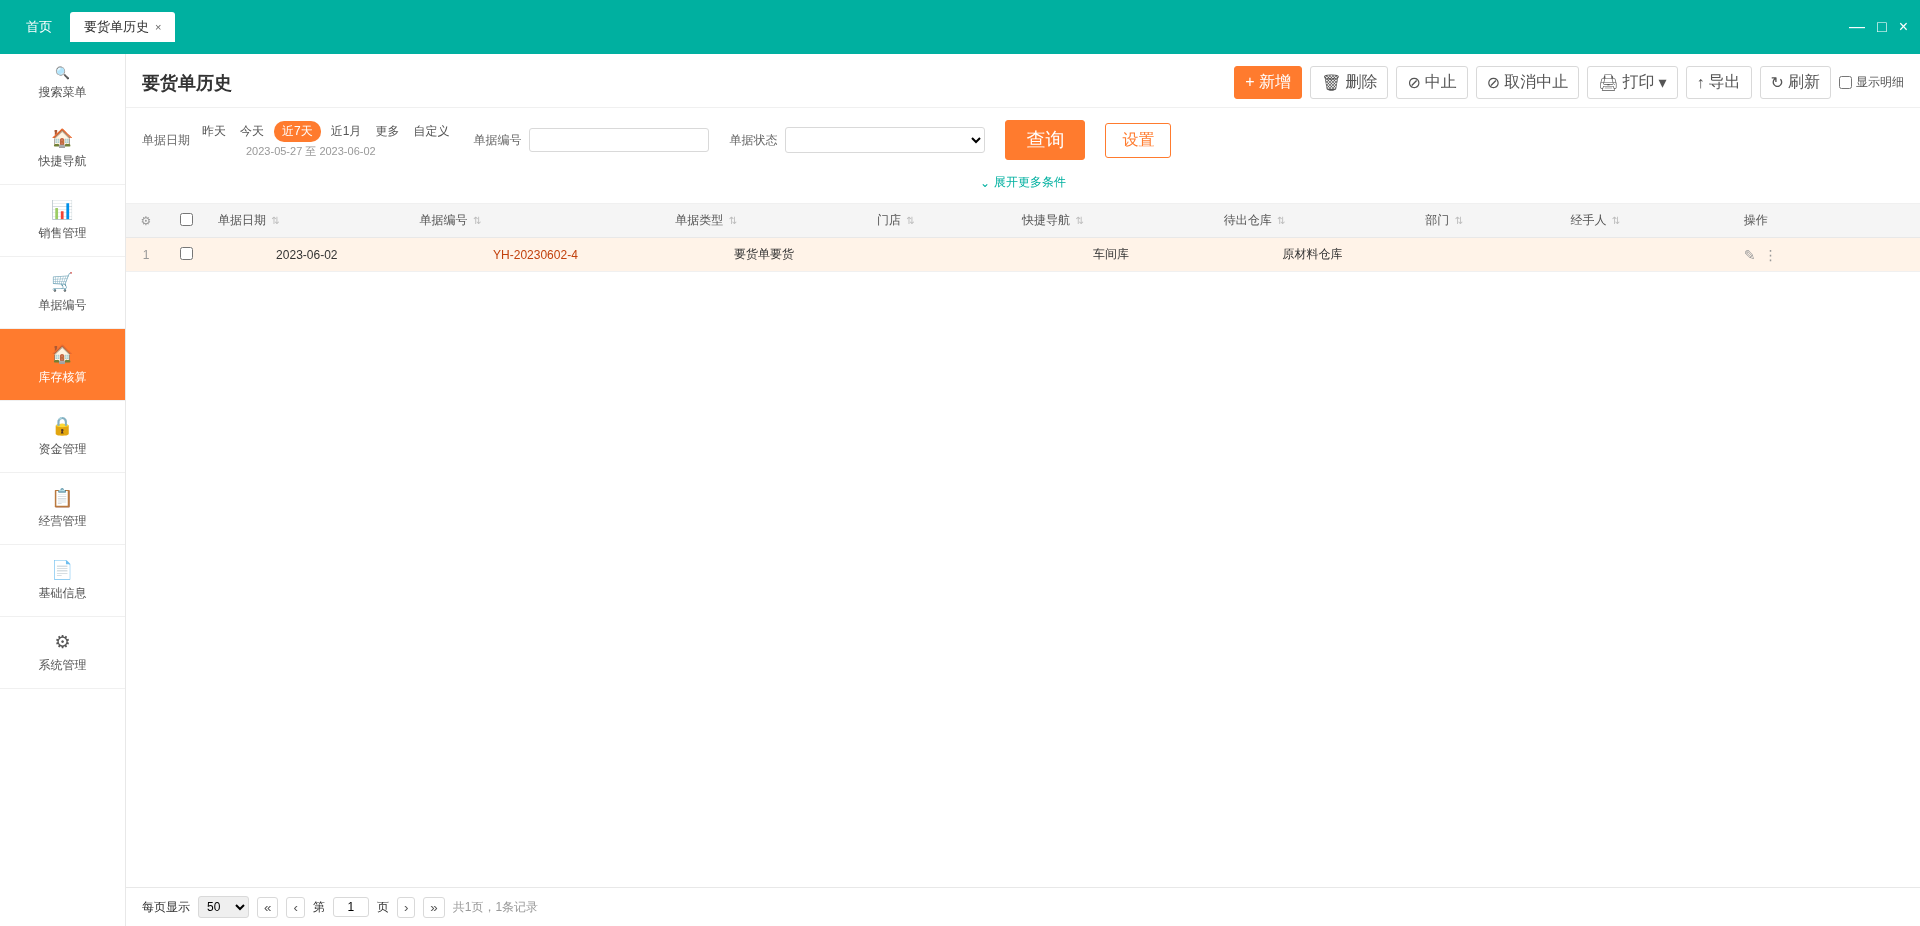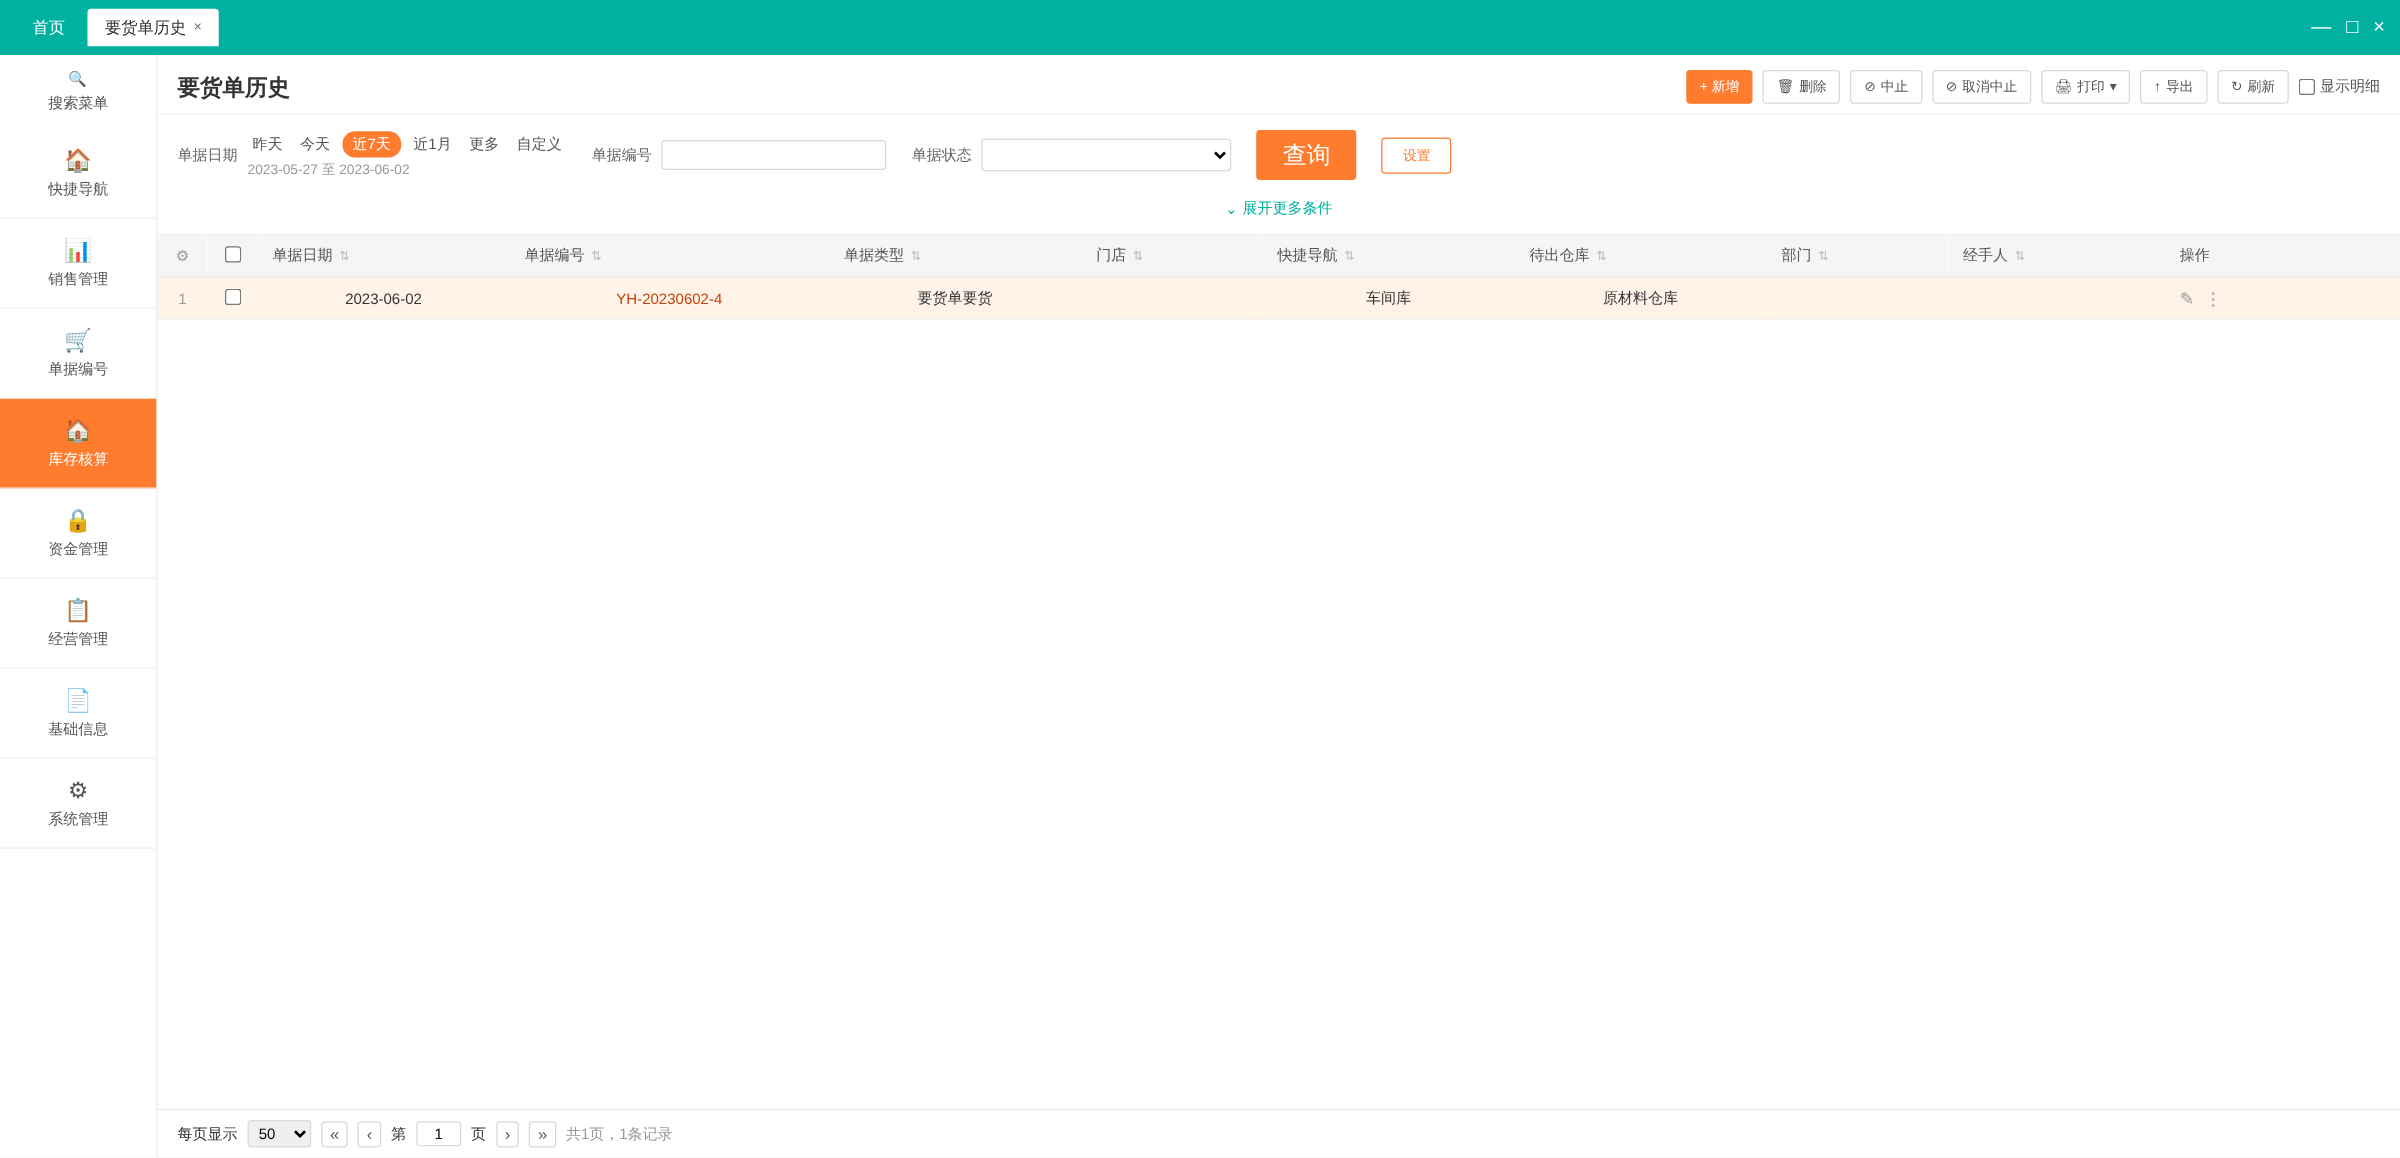--- a/index.html
+++ b/index.html
@@ -1,19 +1,19 @@
 <!DOCTYPE html>
 <html><head>
   <meta charset="utf-8">
   <style>
     * { margin: 0; padding: 0; box-sizing: border-box; }
     body { font-family: 'Microsoft YaHei', Arial, sans-serif; font-size: 13px; color: #333; background: #f0f2f5; display: flex; flex-direction: column; height: 926px; overflow: hidden; }
 
     
-    .top-bar { background: #00b0a0; display: flex; align-items: center; height: 44px; padding: 0 12px; color: white; flex-shrink: 0; }
+    .top-bar { background: #00b0a0; display: flex; align-items: center; height: 54px; padding: 0 12px; color: white; flex-shrink: 0; }
     .top-bar-tabs { display: flex; align-items: center; flex: 1; gap: 4px; }
     .tab-item { padding: 6px 14px; border-radius: 3px 3px 0 0; cursor: pointer; font-size: 13px; display: flex; align-items: center; gap: 6px; }
     .tab-item.home { color: white; background: transparent; }
     .tab-item.active { background: white; color: #333; }
     .tab-close { font-size: 11px; color: #666; cursor: pointer; }
     .top-bar-actions { display: flex; align-items: center; gap: 12px; }
     .top-bar-action { color: white; font-size: 16px; cursor: pointer; }
 
     
     .main-layout { display: flex; flex: 1; overflow: hidden; }
@@ -26,33 +26,33 @@
     .sidebar-search { display: flex; flex-direction: column; align-items: center; padding: 12px 8px; cursor: pointer; color: #555; font-size: 12px; gap: 4px; }
 
     
     .content { flex: 1; display: flex; flex-direction: column; overflow: hidden; background: #f5f5f5; }
     .content-inner { flex: 1; display: flex; flex-direction: column; background: white; margin: 0; overflow: hidden; }
 
     
     .page-header { display: flex; align-items: center; justify-content: space-between; padding: 12px 16px 8px; background: white; border-bottom: 1px solid #f0f0f0; }
     .page-title { font-size: 18px; font-weight: bold; color: #333; }
     .page-actions { display: flex; align-items: center; gap: 8px; }
-    .btn { padding: 5px 10px; border: 1px solid #d9d9d9; border-radius: 3px; cursor: pointer; font-size: 11px; background: white; color: #555; display: flex; align-items: center; gap: 4px; white-space: nowrap; }
+    .btn { padding: 5px 10px; border: 1px solid #d9d9d9; border-radius: 3px; cursor: pointer; font-size: 16px; background: white; color: #555; display: flex; align-items: center; gap: 4px; white-space: nowrap; }
     .btn-primary { background: #ff7b2e; border-color: #ff7b2e; color: white; }
     .btn-outline-orange { background: white; border-color: #ff7b2e; color: #ff7b2e; }
 
     
     .filter-area { padding: 12px 16px; background: white; border-bottom: 1px solid #f0f0f0; }
     .filter-row { display: flex; align-items: center; gap: 20px; flex-wrap: wrap; }
     .filter-group { display: flex; align-items: center; gap: 8px; }
     .filter-label { color: #666; font-size: 12px; white-space: nowrap; }
     .filter-date-options { display: flex; gap: 6px; align-items: center; }
     .date-btn { font-size: 12px; color: #555; cursor: pointer; padding: 2px 4px; border-radius: 3px; }
     .date-btn.active { background: #ff7b2e; color: white; border-radius: 10px; padding: 2px 8px; }
-    .date-range { font-size: 11px; color: #999; margin-top: 2px; }
+    .date-range { font-size: 11px; color: #999; margin-top: 2px; margin-left: 48px; }
     .filter-input { border: 1px solid #d9d9d9; border-radius: 3px; padding: 4px 8px; font-size: 12px; width: 180px; outline: none; }
     .filter-select { border: 1px solid #d9d9d9; border-radius: 3px; padding: 4px 8px; font-size: 12px; width: 200px; outline: none; background: white; }
     .expand-btn { color: #00b0a0; font-size: 12px; cursor: pointer; display: flex; align-items: center; gap: 4px; margin-top: 8px; }
 
     
     .table-area { flex: 1; overflow: auto; padding: 0; }
     table { width: 100%; border-collapse: collapse; font-size: 12px; }
     thead tr { background: #f5f5f5; }
     thead th { padding: 8px 12px; text-align: left; border-bottom: 1px solid #e8e8e8; color: #555; font-weight: normal; white-space: nowrap; position: relative; }
     thead th .sort-icon { color: #bbb; font-size: 10px; margin-left: 2px; }

